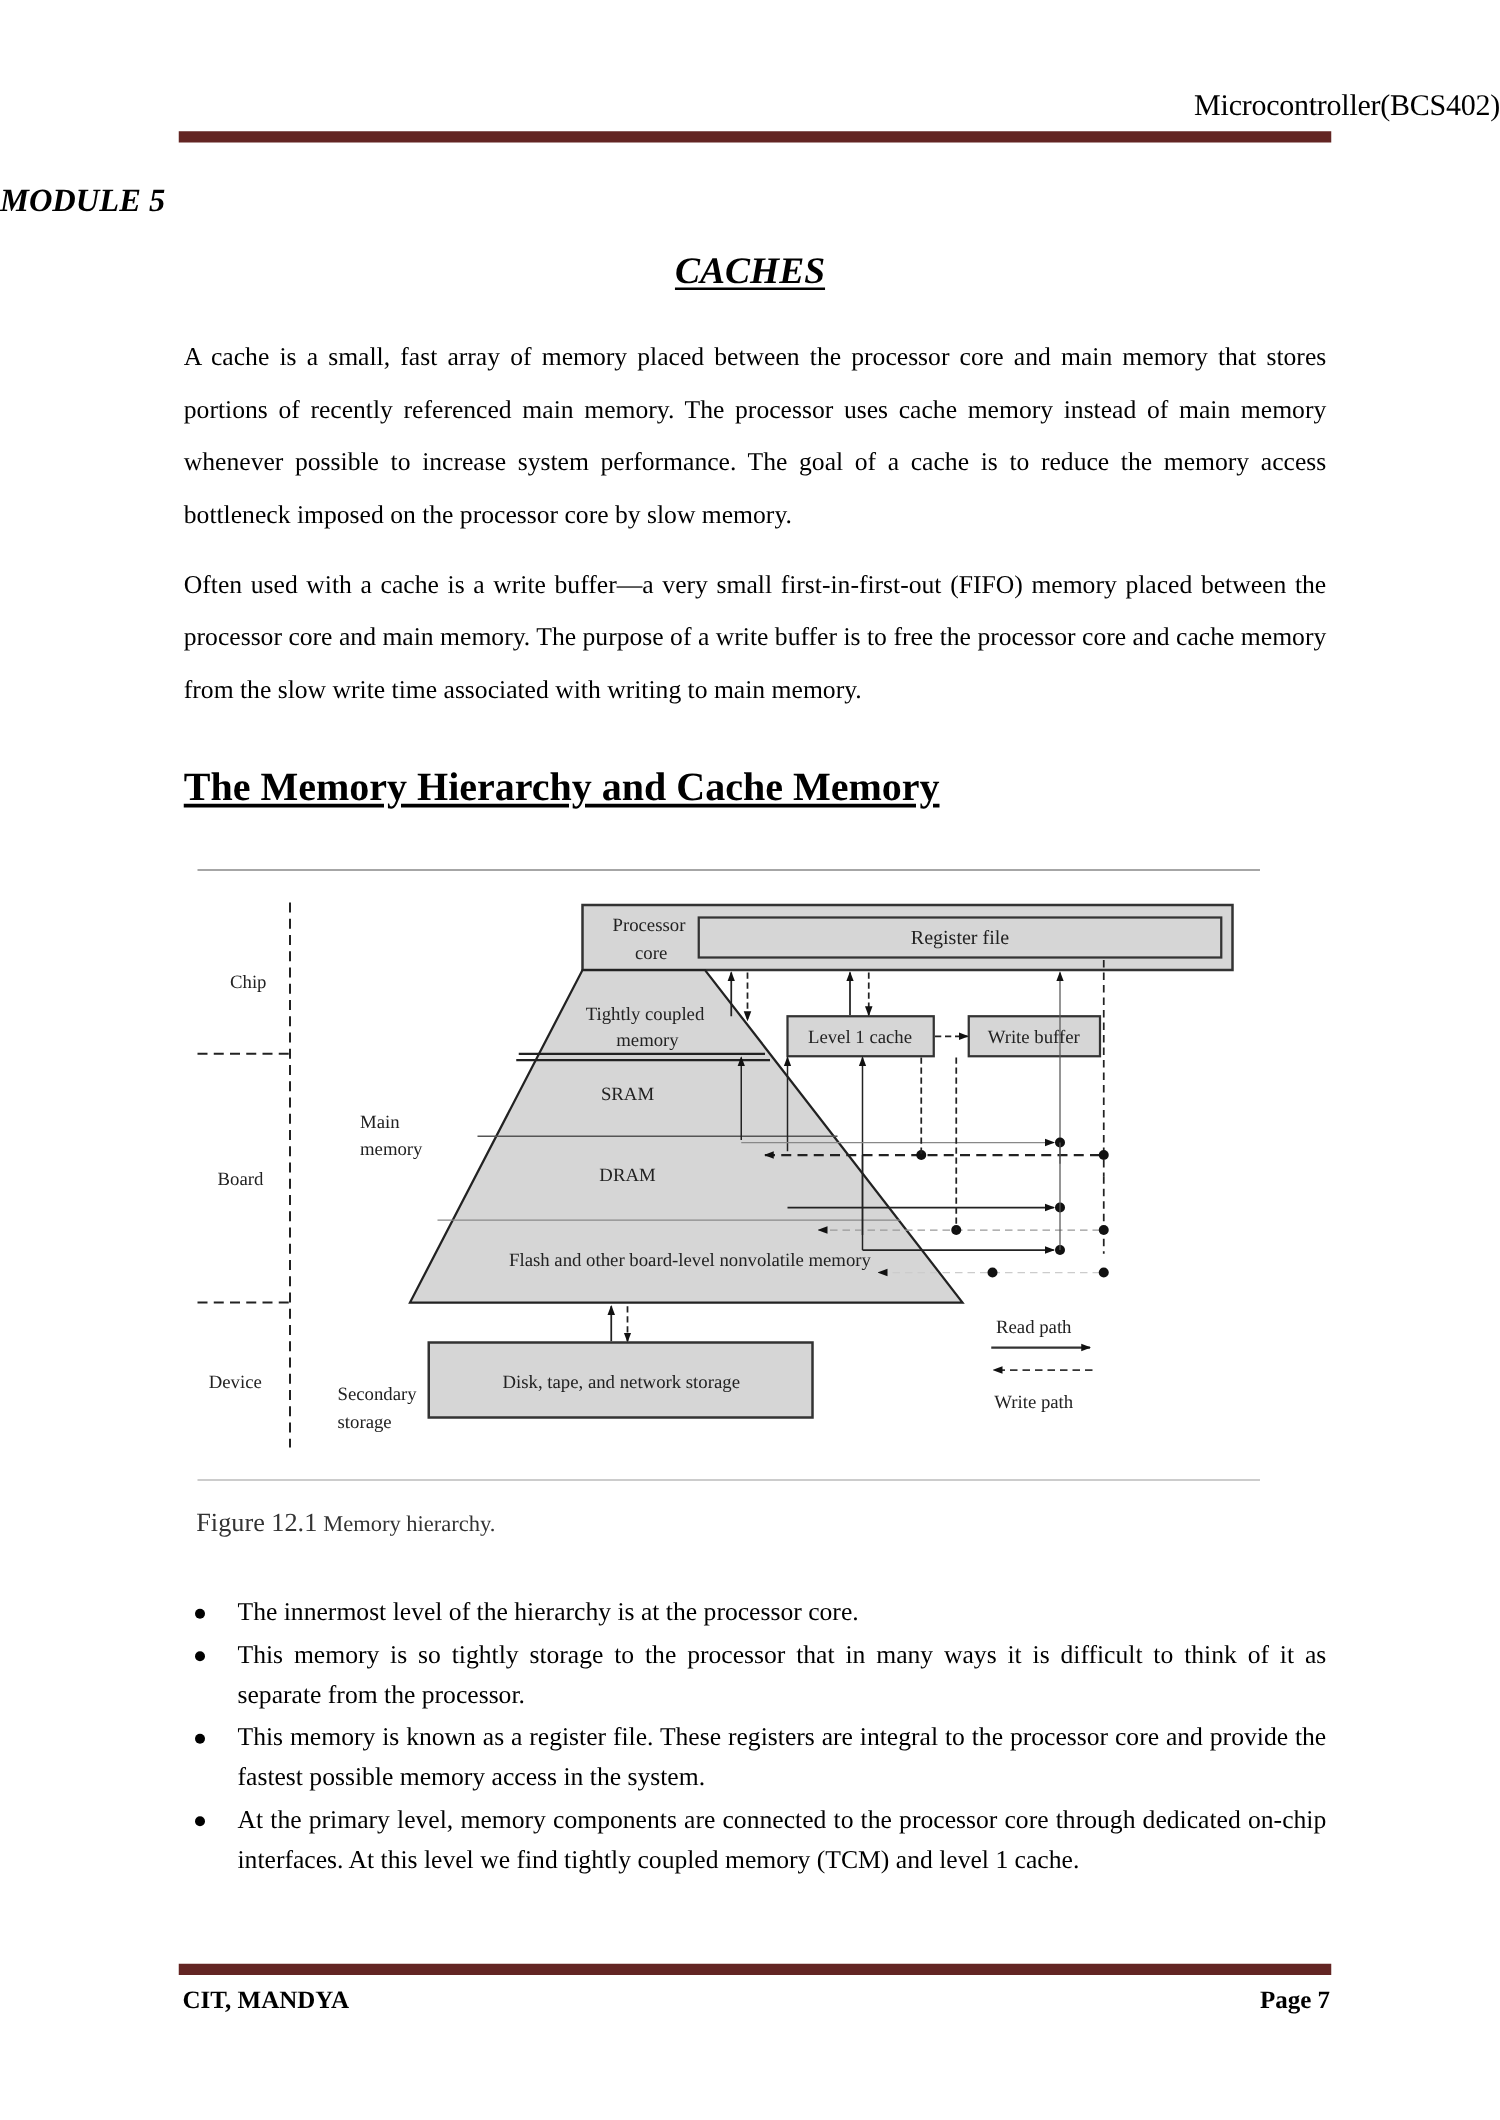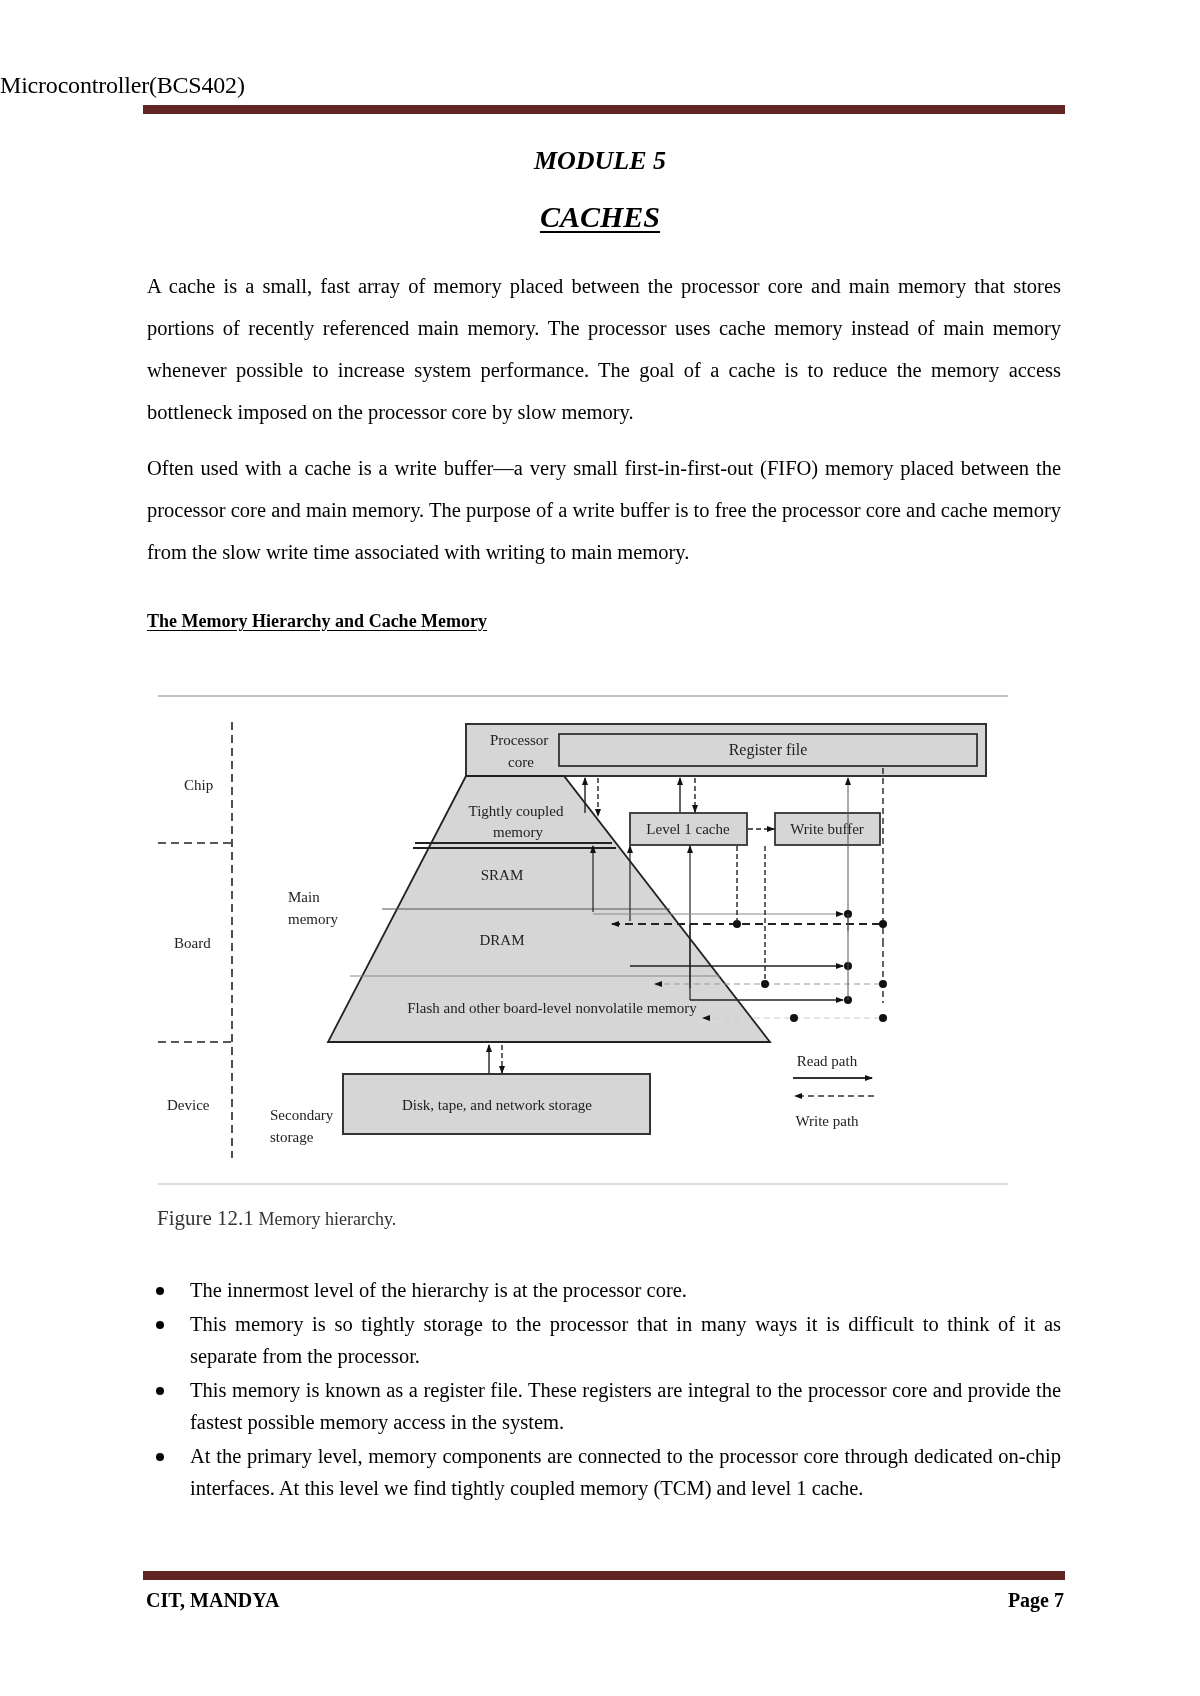--- a/index.html
+++ b/index.html
@@ -1,32 +1,32 @@
 <!DOCTYPE html>
 <html><head>
   <meta charset="utf-8">
   <style>
     html, body { margin: 0; padding: 0; background: #ffffff; }
     body { width: 1200px; height: 1696px; position: relative; overflow: hidden;
            font-family: "Liberation Serif", "DejaVu Serif", serif; color: #000; }
-    .hdr-title { position: absolute; top: 72px; left: 0; width: 1200px; text-align: left;
+    .hdr-title { position: absolute; top: 72px; left: 0; width: 1200px; text-align: right;
                  font-size: 24px; letter-spacing: -0.2px; }
     .rule { position: absolute; left: 143px; width: 922px; height: 9px; background: #632523; }
     .rule.top { top: 105px; }
     .rule.bottom { top: 1571px; }
-    .module { position: absolute; top: 146px; left: 0; width: 1200px; text-align: center;
+    .module { position: absolute; top: 146px; left: 0; width: 1200px; 
               font-size: 26px; font-weight: bold; font-style: italic; }
     .caches { position: absolute; top: 200px; left: 0; width: 1200px; text-align: center;
               font-size: 30px; font-weight: bold; font-style: italic; text-decoration: underline;
               text-decoration-thickness: 2px; text-underline-offset: 4px; }
     .para { position: absolute; left: 147px; width: 914px; font-size: 20.5px; line-height: 42px;
             text-align: justify; margin: 0; }
     .p1 { top: 265px; }
     .p2 { top: 447px; }
-    .section-title { position: absolute; top: 611px; left: 147px; font-size: 18px; font-weight: bold;
+    .section-title { position: absolute; top: 611px; left: 147px; font-size: 32px; font-weight: bold;
                      text-decoration: underline; text-underline-offset: 3px; }
     .figure { position: absolute; left: 150px; top: 688px; width: 860px; height: 500px; }
     .caption { position: absolute; top: 1206px; left: 157px; font-size: 19px; color: #333; }
     .caption .num { font-size: 21px; }
     .caption .txt { font-size: 18px; }
     ul.bullets { position: absolute; top: 1274px; left: 147px; width: 914px; margin: 0; padding: 0;
                  list-style: none; font-size: 20.5px; line-height: 32.5px; }
     ul.bullets li { position: relative; padding-left: 43px; text-align: justify; margin-bottom: 1px; }
     ul.bullets li .dot { position: absolute; left: 9px; top: 13px; width: 8px; height: 8px;
                          border-radius: 50%; background: #000; }

